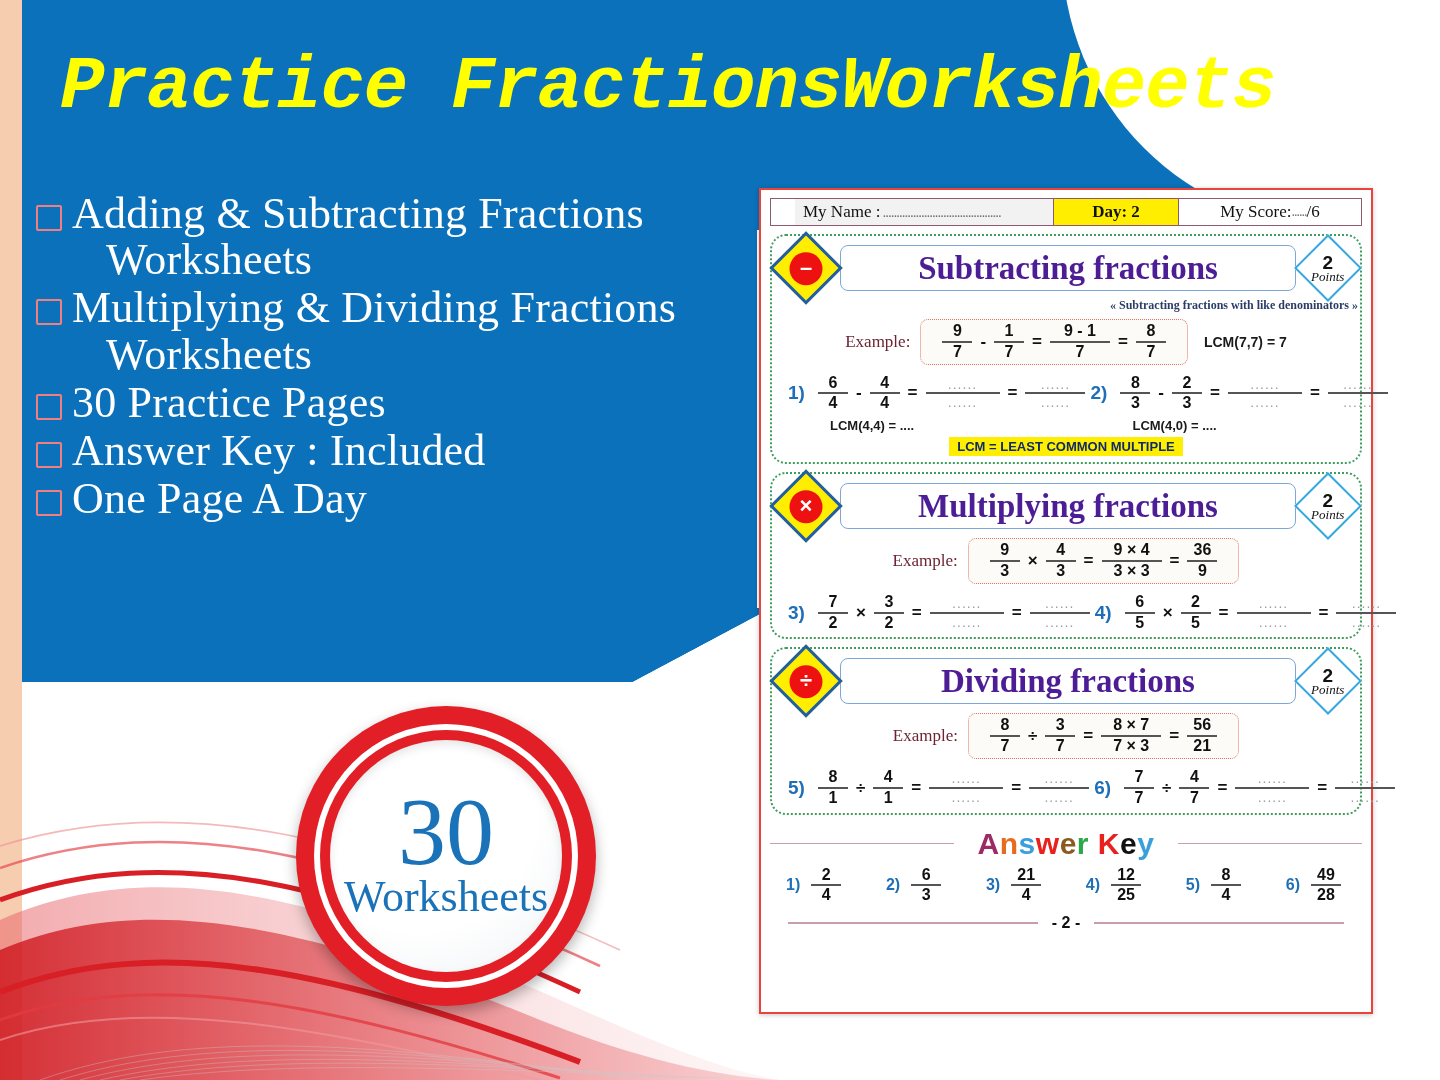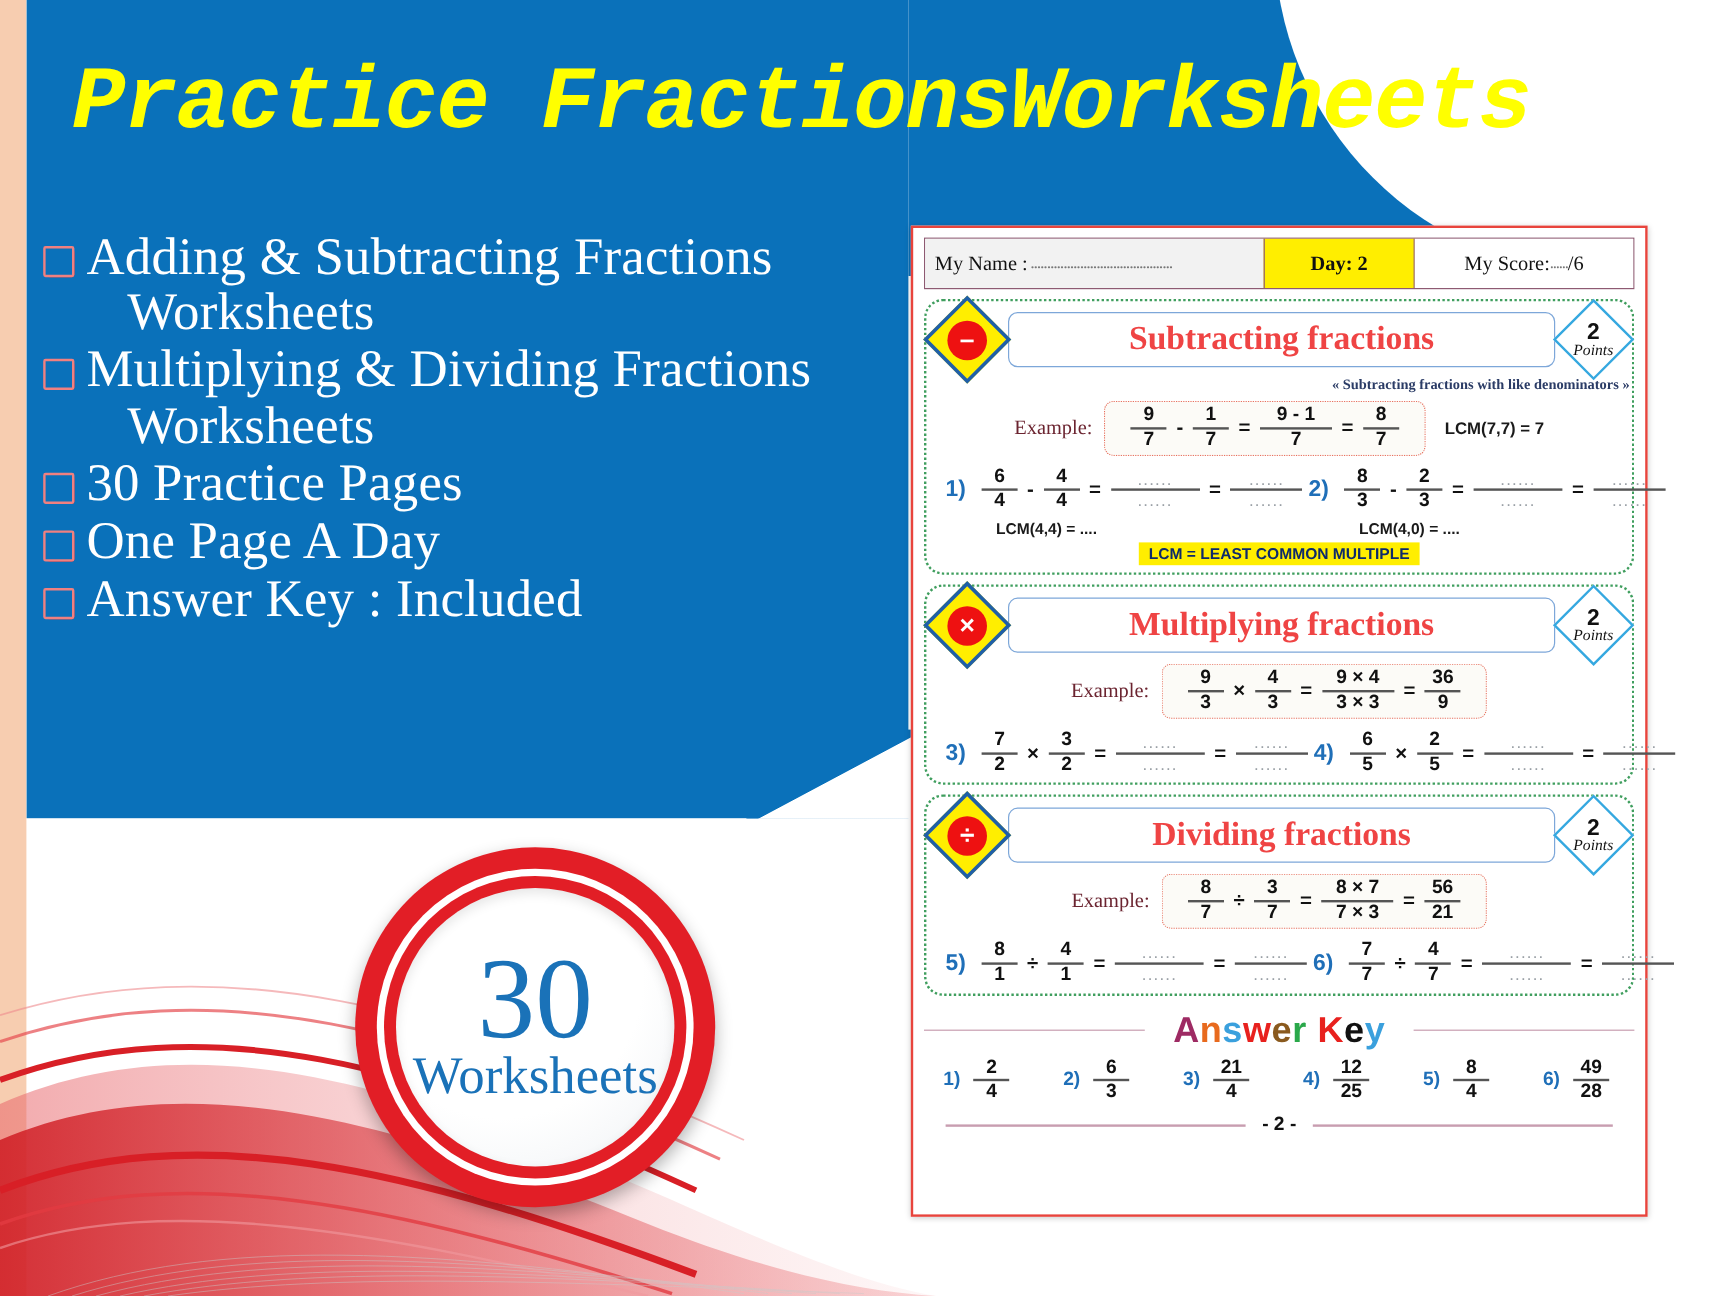--- a/index.html
+++ b/index.html
@@ -113,21 +113,21 @@
   
   .sheet {
     position: absolute; left: 759px; top: 188px; width: 614px; height: 826px;
     background: #ffffff; border: 2px solid #e8443c;
     box-shadow: 0 1px 5px rgba(0,0,0,.22);
     padding: 8px 9px 6px 9px;
     font-family: "Liberation Serif", serif;
   }
 
   
-  .sheet-head { display: flex; height: 43px; border: 1px solid #8e5a72; }
+  .sheet-head { display: flex; height: 28px; border: 1px solid #8e5a72; padding-left: 24px; }
   .hd-name { flex: 1 1 auto; background: #f2f2f2; display:flex; align-items:center;
              padding-left: 8px; font-size: 17px; color:#111; overflow:hidden; white-space: nowrap;}
   .hd-name .dots { color:#777; font-size: 15px; letter-spacing: -1px; margin-left:2px; overflow:hidden;}
   .hd-day { flex: 0 0 126px; background: #ffee00; border-left: 1px solid #8e5a72; border-right: 1px solid #8e5a72;
             display:flex; align-items:center; justify-content:center; font-size: 17px; font-weight: bold; color:#111; }
   .hd-score { flex: 0 0 182px; background:#fff; display:flex; align-items:center; justify-content:center;
               font-size: 17px; color:#111; white-space: nowrap; }
   .hd-score .dots { color:#777; font-size: 14px; letter-spacing:-1px; }
 
   
@@ -142,21 +142,21 @@
   .diamond .op {
     transform: rotate(-45deg);
     width: 33px; height: 33px; border-radius: 50%; background:#ee1111;
     color:#fff; font-size: 22px; font-weight: bold; line-height: 31px; text-align:center;
     font-family: "Liberation Sans", sans-serif;
   }
   .sec-title {
     flex: 1 1 auto; margin: 0 8px; height: 46px;
     border: 1.5px solid #7da7d9; border-radius: 8px; background:#fff;
     display:flex; align-items:center; justify-content:center;
-    font-size: 28px; font-weight: bold; color: #ef4444;
+    font-size: 33px; font-weight: bold; color: #4c1d95;
     font-family: "Liberation Serif", serif;
   }
   .points {
     width: 48px; height: 48px; flex: 0 0 48px; transform: rotate(45deg);
     border: 2px solid #35a8e0; background:#fff;
     display:flex; align-items:center; justify-content:center;
   }
   .points .pin { transform: rotate(-45deg); text-align:center; line-height: 1; }
   .points .pn { font-size: 19px; font-weight: bold; color:#111; display:block; font-family:"Liberation Sans", sans-serif;}
   .points .pl { font-size: 13px; font-style: italic; color:#111; display:block; margin-top:-2px;}
@@ -245,26 +245,26 @@
       </span>
     </div>
 
     <div class="bullet-row">
       <span class="chk"></span>
       <span class="b-text"> 30 Practice Pages</span>
     </div>
 
     <div class="bullet-row">
       <span class="chk"></span>
-      <span class="b-text"> One Page A Day</span>
+      <span class="b-text"> Answer Key : Included</span>
     </div>
 
     <div class="bullet-row">
       <span class="chk"></span>
-      <span class="b-text"> Answer Key : Included</span>
+      <span class="b-text"> One Page A Day</span>
     </div>
   </div>
 
   <div class="waves">
     <svg width="780" height="480" viewBox="0 0 780 480" xmlns="http://www.w3.org/2000/svg">
       <defs>
         <linearGradient id="g1" x1="0" y1="0" x2="1" y2="0">
           <stop offset="0%" stop-color="#cf1b22" stop-opacity="1"></stop>
           <stop offset="100%" stop-color="#e8555a" stop-opacity=".25"></stop>
         </linearGradient>

